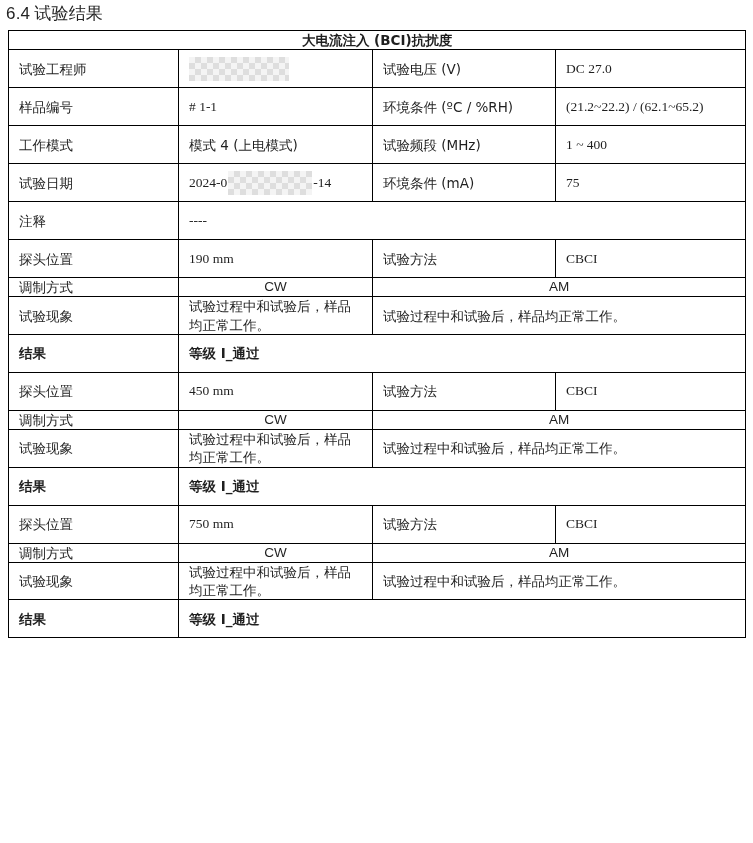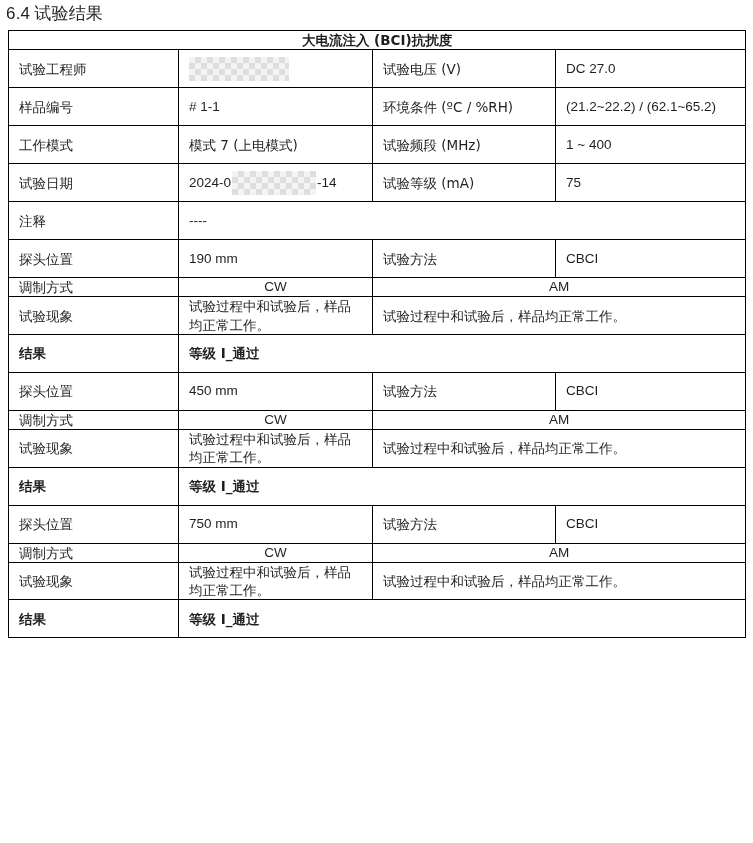--- a/index.html
+++ b/index.html
@@ -60,21 +60,21 @@
     background: #d4d4d4;
     text-align: center;
     font-weight: bold;
     font-size: 15px;
     font-family: "DejaVu Sans", "Liberation Sans", sans-serif;
     padding: 9px 10px;
     color: #151515;
   }
   td.val {
     background: #ffffff;
-    font-family: Liberation Sans, sans-serif;
+    font-family: Liberation Serif, serif;
   }
   td.val-cjk {
     font-family: "DejaVu Sans", "Liberation Sans", sans-serif;
   }
   td.mod {
     background: #d4d4d4;
     text-align: center;
     font-family: Liberation Sans, sans-serif;
     font-size: 14px;
     padding: 14px 10px;
@@ -147,29 +147,29 @@
 
         <tr class="small">
           <td class="lbl">样品编号</td>
           <td class="val" colspan="2"># 1-1</td>
           <td class="lbl" colspan="2">环境条件 (ºC / %RH)</td>
           <td class="val">(21.2~22.2) / (62.1~65.2)</td>
         </tr>
 
         <tr class="small">
           <td class="lbl">工作模式</td>
-          <td class="val val-cjk" colspan="2">模式 7 (上电模式)</td>
+          <td class="val val-cjk" colspan="2">模式 4 (上电模式)</td>
           <td class="lbl" colspan="2">试验频段 (MHz)</td>
           <td class="val">1 ~ 400</td>
         </tr>
 
         <tr class="small">
           <td class="lbl">试验日期</td>
           <td class="val" colspan="2"><span class="inline-val">2024-0</span><span class="redact date"></span><span class="inline-val">-14</span></td>
-          <td class="lbl" colspan="2">试验等级 (mA)</td>
+          <td class="lbl" colspan="2">环境条件 (mA)</td>
           <td class="val">75</td>
         </tr>
 
         <tr class="small">
           <td class="lbl">注释</td>
           <td class="val" colspan="5">----</td>
         </tr>
 
         <tr class="small">
           <td class="lbl">探头位置</td>

